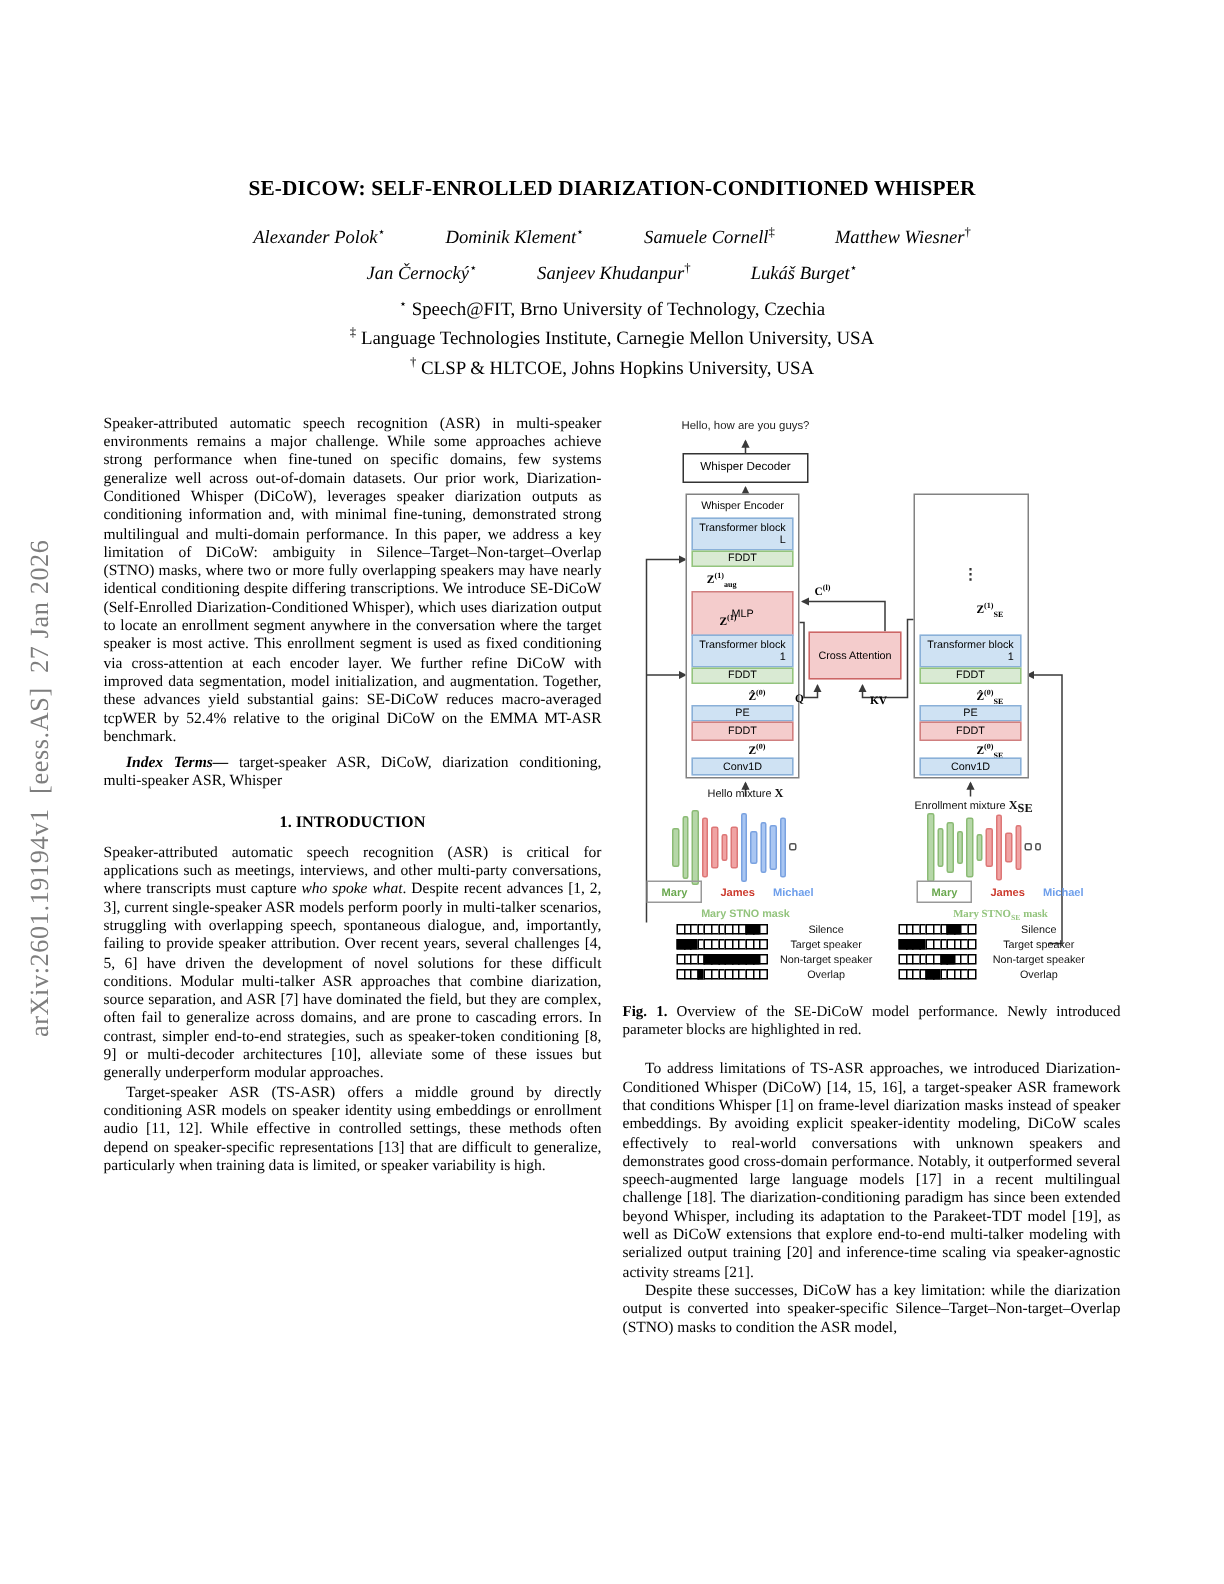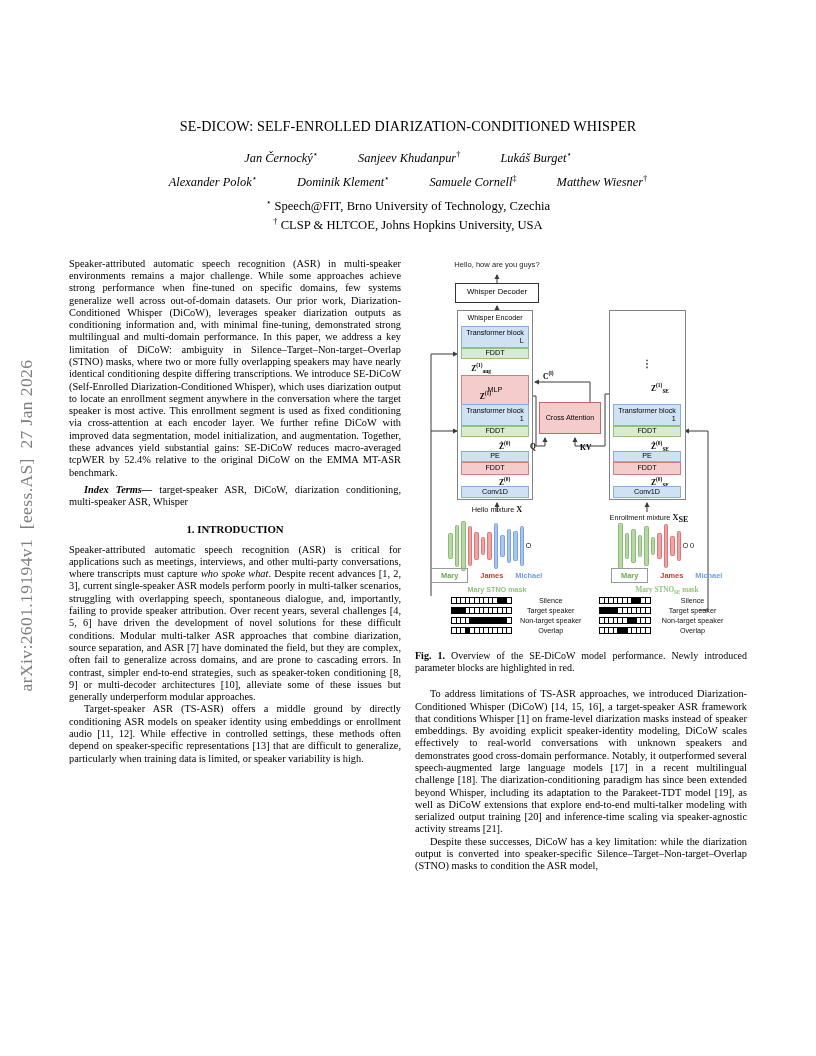--- a/index.html
+++ b/index.html
@@ -4,21 +4,21 @@
 <style>
   html,body{margin:0;padding:0;background:#e8e8e8;}
   .page{width:816px;height:1056px;background:#ffffff;position:relative;margin:0 auto;
         font-family:"Liberation Serif",serif;color:#000;overflow:hidden;}
   
   .arxiv-banner{position:absolute;left:16px;top:778px;width:505px;height:26px;
     transform:rotate(-90deg);transform-origin:0 0;color:#7e7e7e;
     font-size:17.5px;white-space:pre;text-align:center;letter-spacing:.4px;}
   
   .header{padding-top:118px;text-align:center;}
-  .paper-title{font-size:14.2px;font-weight:normal;margin:0 60px 14px;letter-spacing:.1px;}
+  .paper-title{font-size:14.2px;font-weight:bold;margin:0 60px 14px;letter-spacing:.1px;}
   .authline{display:flex;justify-content:center;gap:40px;font-style:italic;font-size:12.4px;margin-bottom:7px;}
   .authline sup{font-size:8.5px;font-style:normal;}
   .affil{font-size:12.6px;margin:2px 0;}
   .affil sup{font-size:8.5px;}
   
   .cols{display:flex;gap:14px;padding:0 69px;margin-top:24px;}
   .col{width:332px;}
   h2{font-size:10.8px;text-align:center;margin:14px 0 9px;font-weight:bold;}
   h2.first{margin-top:0;}
   p{font-size:10.35px;line-height:1.19;text-align:justify;margin:0;hyphens:auto;}
@@ -76,31 +76,32 @@
 </head>
 <body>
 
 <div class="page">
 
   <div class="arxiv-banner">arXiv:2601.19194v1  [eess.AS]  27 Jan 2026</div>
 
   <div class="header">
     <div class="paper-title">SE-DICOW: SELF-ENROLLED DIARIZATION-CONDITIONED WHISPER</div>
     <div class="authline">
-      <span><span>Jan Černocký</span><sup>⋆</sup></span>
-      <span><span>Sanjeev Khudanpur</span><sup>†</sup></span>
-      <span><span>Lukáš Burget</span><sup>⋆</sup></span>
-    </div>
-    <div class="authline">
       <span><span>Alexander Polok</span><sup>⋆</sup></span>
       <span><span>Dominik Klement</span><sup>⋆</sup></span>
       <span><span>Samuele Cornell</span><sup>‡</sup></span>
       <span><span>Matthew Wiesner</span><sup>†</sup></span>
     </div>
+    <div class="authline">
+      <span><span>Jan Černocký</span><sup>⋆</sup></span>
+      <span><span>Sanjeev Khudanpur</span><sup>†</sup></span>
+      <span><span>Lukáš Burget</span><sup>⋆</sup></span>
+    </div>
     <div class="affil"><sup>⋆</sup><span> Speech@FIT, Brno University of Technology, Czechia</span></div>
+    <div class="affil"><sup>‡</sup><span> Language Technologies Institute, Carnegie Mellon University, USA</span></div>
     <div class="affil"><sup>†</sup><span> CLSP &amp; HLTCOE, Johns Hopkins University, USA</span></div>
   </div>
 
   <div class="cols">
 
     <div class="col">
       <p>Speaker-attributed automatic speech recognition (ASR) in multi-speaker environments remains a major challenge. While some approaches achieve strong performance when fine-tuned on specific domains, few systems generalize well across out-of-domain datasets. Our prior work, Diarization-Conditioned Whisper (DiCoW), leverages speaker diarization outputs as conditioning information and, with minimal fine-tuning, demonstrated strong multilingual and multi-domain performance. In this paper, we address a key limitation of DiCoW: ambiguity in Silence–Target–Non-target–Overlap (STNO) masks, where two or more fully overlapping speakers may have nearly identical conditioning despite differing transcriptions. We introduce SE-DiCoW (Self-Enrolled Diarization-Conditioned Whisper), which uses diarization output to locate an enrollment segment anywhere in the conversation where the target speaker is most active. This enrollment segment is used as fixed conditioning via cross-attention at each encoder layer. We further refine DiCoW with improved data segmentation, model initialization, and augmentation. Together, these advances yield substantial gains: SE-DiCoW reduces macro-averaged tcpWER by 52.4% relative to the original DiCoW on the EMMA MT-ASR benchmark.</p>
       <p class="indent mt"><span class="bi">Index Terms—</span><span> target-speaker ASR, DiCoW, diarization conditioning, multi-speaker ASR, Whisper</span></p>
       <h2>1. INTRODUCTION</h2>
       <p><span>Speaker-attributed automatic speech recognition (ASR) is critical for applications such as meetings, interviews, and other multi-party conversations, where transcripts must capture </span><i>who spoke what</i><span>. Despite recent advances [1, 2, 3], current single-speaker ASR models perform poorly in multi-talker scenarios, struggling with overlapping speech, spontaneous dialogue, and, importantly, failing to provide speaker attribution. Over recent years, several challenges [4, 5, 6] have driven the development of novel solutions for these difficult conditions. Modular multi-talker ASR approaches that combine diarization, source separation, and ASR [7] have dominated the field, but they are complex, often fail to generalize across domains, and are prone to cascading errors. In contrast, simpler end-to-end strategies, such as speaker-token conditioning [8, 9] or multi-decoder architectures [10], alleviate some of these issues but generally underperform modular approaches.</span></p>

